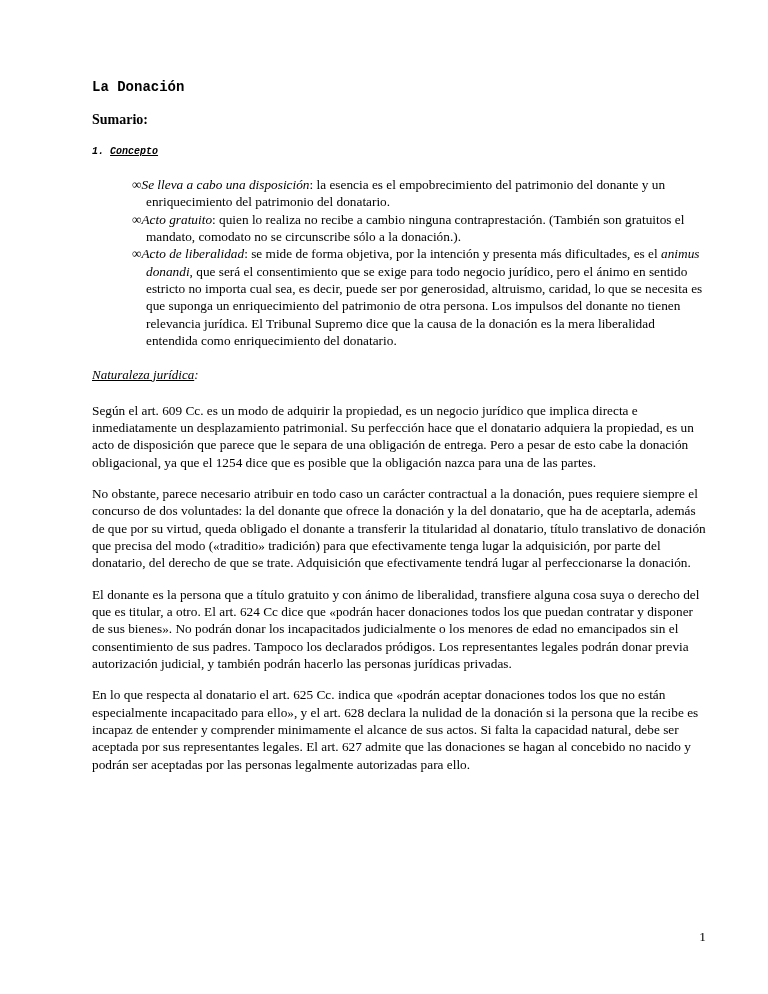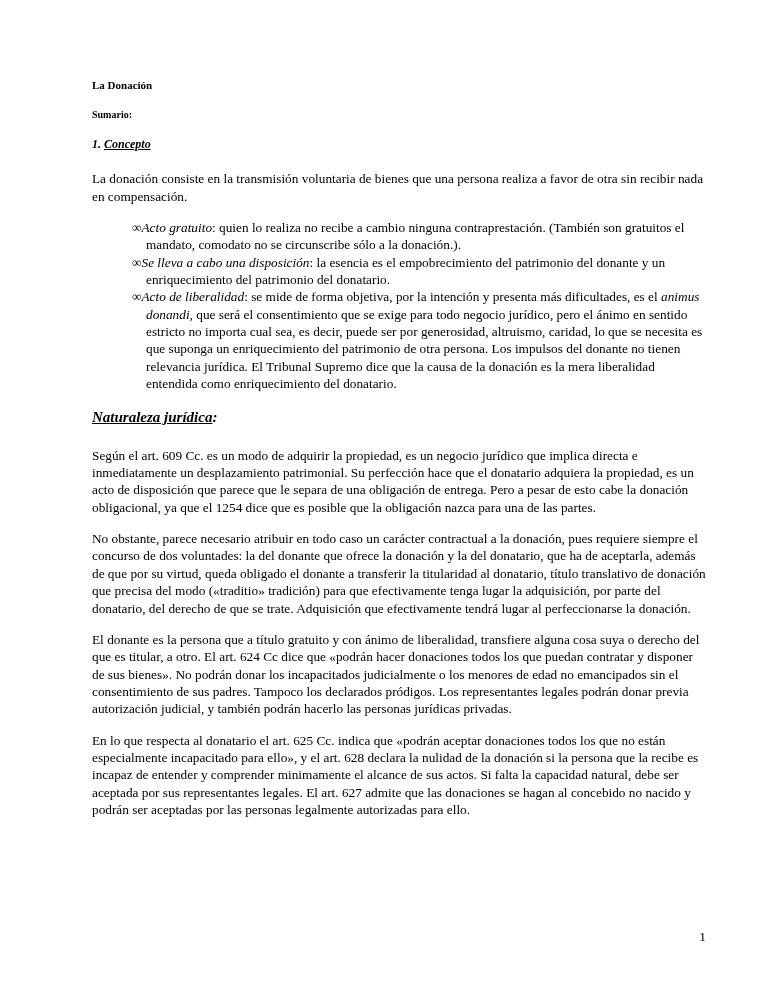--- a/index.html
+++ b/index.html
@@ -19,47 +19,49 @@
     box-sizing: border-box;
     overflow: hidden;
   }
   .content {
     position: absolute;
     left: 92px;
     top: 79px;
     width: 614px;
   }
   .doc-title {
-    font-size: 11px;
+    font-size: 14px;
     font-weight: bold;
     line-height: 1.16;
     margin: 0 0 17px 0;
+    font-family: Liberation Mono, monospace;
   }
   .sumario {
-    font-size: 10px;
+    font-size: 14px;
     font-weight: bold;
     line-height: 1.16;
     margin: 0 0 18px 0;
   }
   .section-heading {
-    font-size: 12px;
+    font-size: 10px;
     font-weight: bold;
     font-style: italic;
     line-height: 1.16;
     margin: 16px 0 18px 0;
+    font-family: Liberation Mono, monospace;
   }
   .section-heading .num {
     text-decoration: none;
   }
   .section-heading .ttl {
     text-decoration: underline;
   }
   .sub-heading {
-    font-size: 15px;
-    font-weight: bold;
+    font-size: 13px;
+    font-weight: normal;
     font-style: italic;
     line-height: 1.16;
     margin: 0 0 20px 0;
   }
   .sub-heading .ttl {
     text-decoration: underline;
   }
   .sub-heading .colon {
     text-decoration: none;
   }
@@ -102,27 +104,26 @@
 
 <div class="page">
   <div class="content">
 
     <div class="doc-title"><span>La Donación</span></div>
 
     <div class="sumario"><span>Sumario:</span></div>
 
     <div class="section-heading"><span class="num">1.</span> <span class="ttl">Concepto</span></div>
 
-    <p class="body-text">La donación consiste en la transmisión voluntaria de bienes que una persona realiza a favor de otra sin recibir nada en compensación.</p>
 
 
     <div class="list-wrap">
       <ul class="char-list">
+        <li><span class="bullet">∞</span><span class="it">Se lleva a cabo una disposición</span><span>: la esencia es el empobrecimiento del patrimonio del donante y un enriquecimiento del patrimonio del donatario.</span></li>
         <li><span class="bullet">∞</span><span class="it">Acto gratuito</span><span>: quien lo realiza no recibe a cambio ninguna contraprestación. (También son gratuitos el mandato, comodato no se circunscribe sólo a la donación.).</span></li>
-        <li><span class="bullet">∞</span><span class="it">Se lleva a cabo una disposición</span><span>: la esencia es el empobrecimiento del patrimonio del donante y un enriquecimiento del patrimonio del donatario.</span></li>
         <li><span class="bullet">∞</span><span class="it">Acto de liberalidad</span><span>: se mide de forma objetiva, por la intención y presenta más dificultades, es el </span><span class="it">animus donandi</span><span>, que será el consentimiento que se exige para todo negocio jurídico, pero el ánimo en sentido estricto no importa cual sea, es decir, puede ser por generosidad, altruismo, caridad, lo que se necesita es que suponga un enriquecimiento del patrimonio de otra persona. Los impulsos del donante no tienen relevancia jurídica. El Tribunal Supremo dice que la causa de la donación es la mera liberalidad entendida como enriquecimiento del donatario.</span></li>
       </ul>
     </div>
 
     <div class="sub-heading"><span class="ttl">Naturaleza jurídica</span><span class="colon">:</span></div>
 
     <p class="body-text">Según el art. 609 Cc. es un modo de adquirir la propiedad, es un negocio jurídico que implica directa e inmediatamente un desplazamiento patrimonial. Su perfección hace que el donatario adquiera la propiedad, es un acto de disposición que parece que le separa de una obligación de entrega. Pero a pesar de esto cabe la donación obligacional, ya que el 1254 dice que es posible que la obligación nazca para una de las partes.</p>
 
     <p class="body-text">No obstante, parece necesario atribuir en todo caso un carácter contractual a la donación, pues requiere siempre el concurso de dos voluntades: la del donante que ofrece la donación y la del donatario, que ha de aceptarla, además de que por su virtud, queda obligado el donante a transferir la titularidad al donatario, título translativo de donación que precisa del modo («traditio» tradición) para que efectivamente tenga lugar la adquisición, por parte del donatario, del derecho de que se trate. Adquisición que efectivamente tendrá lugar al perfeccionarse la donación.</p>
 

